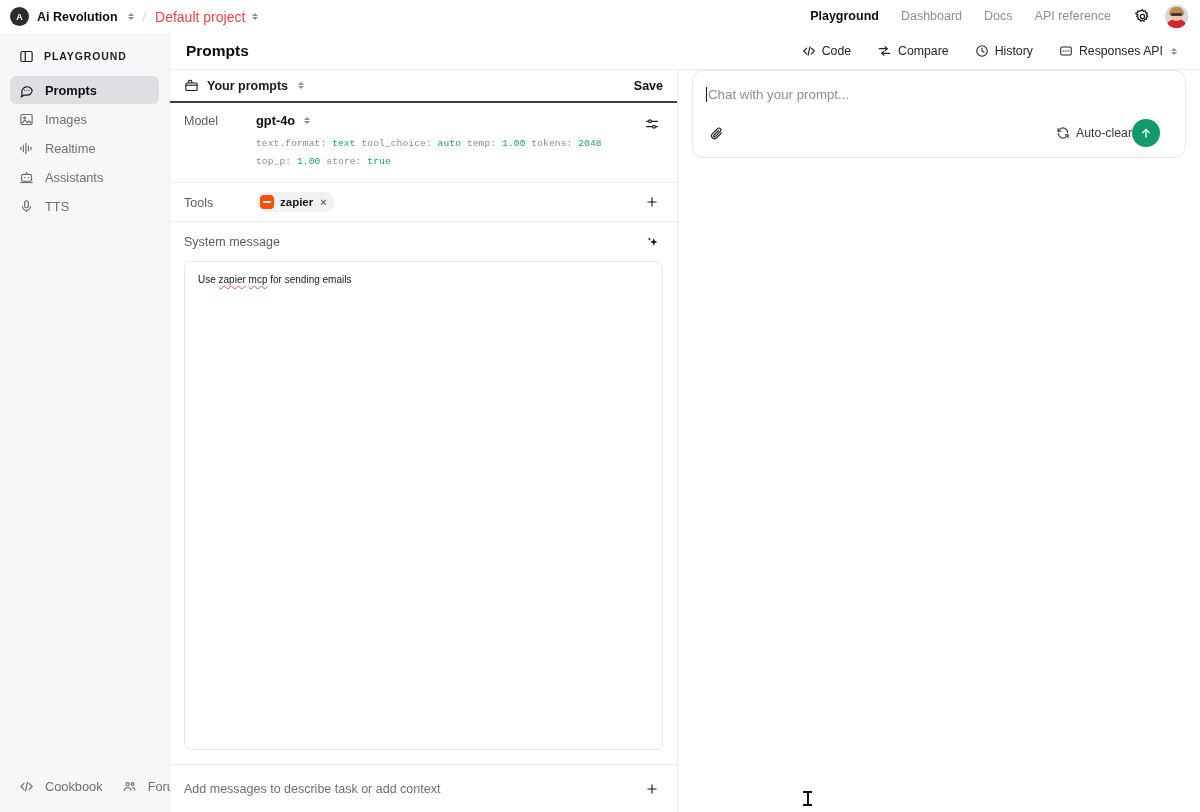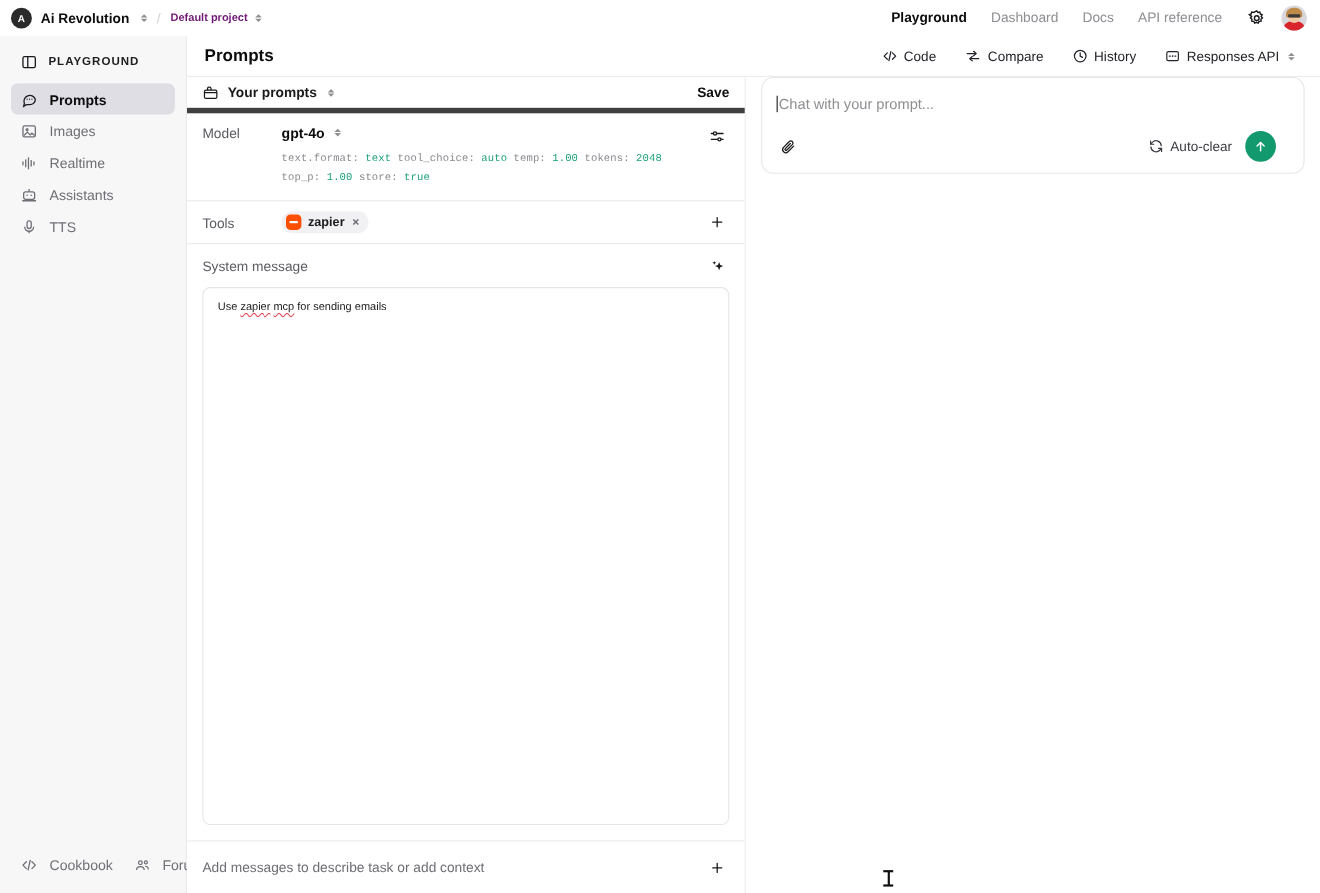--- a/index.html
+++ b/index.html
@@ -35,21 +35,21 @@
     justify-content: center; gap: 1px; margin-left: 2px;
   }
   .chev i {
     display: block; width: 0; height: 0;
     border-left: 3px solid transparent; border-right: 3px solid transparent;
   }
   .chev i.up { border-bottom: 3.5px solid #8f8f92; }
   .chev i.dn { border-top: 3.5px solid #8f8f92; }
   .slash { color: #d0d0d4; font-size: 12.5px; margin: 0 9px; }
   .proj { display: flex; align-items: center; gap: 5px; }
-  .proj-name { font-size: 10px; font-weight: 700; color: #701a75; }
+  .proj-name { font-size: 14px; font-weight: 400; color: #ef4444; }
 
   .topbar-right { margin-left: auto; display: flex; align-items: center; gap: 0; }
   .navlink {
     font-size: 12.5px; color: #8e8e93; padding: 0 11px; line-height: 33px;
     white-space: nowrap;
   }
   .navlink.active { color: #0d0d0d; font-weight: 700; }
   .gear-btn { width: 28px; height: 28px; display: flex; align-items: center; justify-content: center; margin-left: 6px; }
   .user-avatar {
     width: 23px; height: 23px; border-radius: 50%; margin-left: 9px;
@@ -106,21 +106,21 @@
 
   
   .left-pane {
     width: 508px; min-width: 508px;
     display: flex; flex-direction: column;
     border-right: 1px solid #ececef; border-top: 1px solid #ececef;
     background: #fff; min-height: 0;
   }
   .row-prompts {
     height: 33px; min-height: 33px; display: flex; align-items: center;
-    padding: 0 14px 0 14px; border-bottom: 5px solid #404040;
+    padding: 0 14px 0 14px; border-bottom: 2px solid #404040;
   }
   .yp { display: flex; align-items: center; gap: 8px; font-size: 12.5px; font-weight: 600; color: #1a1a1d; }
   .save-btn { margin-left: auto; font-size: 12.5px; font-weight: 700; color: #0d0d0d; cursor: pointer; }
 
   .row-model {
     display: flex; padding: 10px 14px 11px 14px; border-bottom: 1px solid #ececef;
   }
   .row-label { width: 72px; min-width: 72px; font-size: 12.5px; color: #5c5c63; padding-top: 1px; }
   .model-col { flex: 1; min-width: 0; }
   .model-name { display: flex; align-items: center; gap: 7px; font-size: 12.8px; font-weight: 700; color: #0d0d0d; }
@@ -181,21 +181,21 @@
   .composer-wrap { padding: 0 14px 14px 14px; }
   .composer {
     border: 1px solid #e6e6ea; border-radius: 11px; background: #fff;
     padding: 13px 25px 10px 13px; position: relative;
   }
   .composer-input { display: flex; align-items: center; min-height: 20px; }
   .caret { width: 1px; height: 15px; background: #1a1a1d; margin-right: 1px; }
   .composer-ph { font-size: 13.3px; color: #8e8e93; }
   .composer-bar { display: flex; align-items: center; margin-top: 15px; }
   .clip-btn { width: 20px; height: 20px; display: flex; align-items: center; justify-content: center; cursor: pointer; }
-  .composer-right { margin-left: auto; display: flex; align-items: center; gap: 12px; }
+  .composer-right { margin-left: auto; display: flex; align-items: center; gap: 0; }
   .autoclear { display: flex; align-items: center; gap: 6px; font-size: 12.3px; color: #3a3a41; cursor: pointer; }
   .send-btn {
     width: 28px; height: 28px; border-radius: 50%; background: #12996d;
     display: flex; align-items: center; justify-content: center; cursor: pointer; flex: none;
   }
 
   .mouse-caret { position: absolute; left: 803px; top: 790px; width: 9px; height: 17px; pointer-events: none; }
   .mouse-caret .bar { position: absolute; left: 4px; top: 2px; width: 1.6px; height: 13px; background: #111; }
   .mouse-caret .t, .mouse-caret .b { position: absolute; left: 0; width: 9px; height: 1.6px; background: #111; }
   .mouse-caret .t { top: 1px; } .mouse-caret .b { bottom: 1px; }

